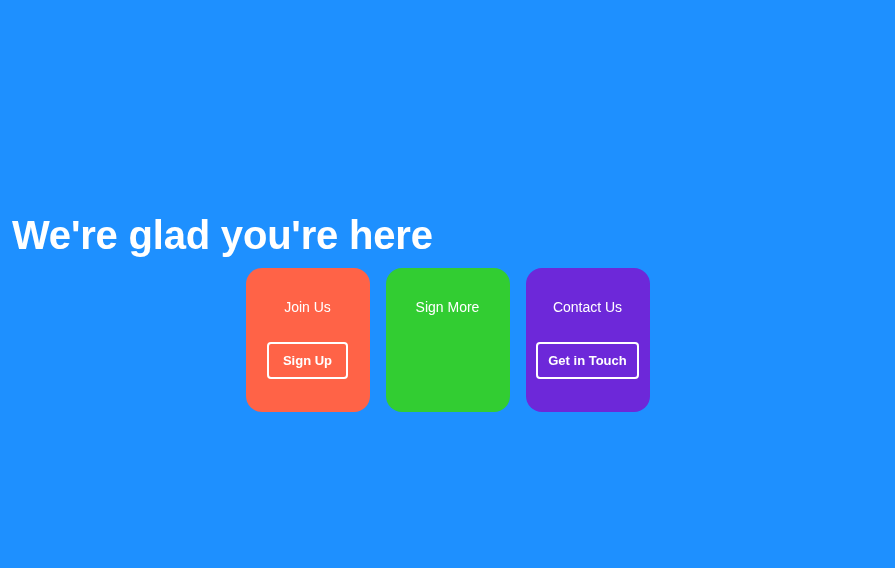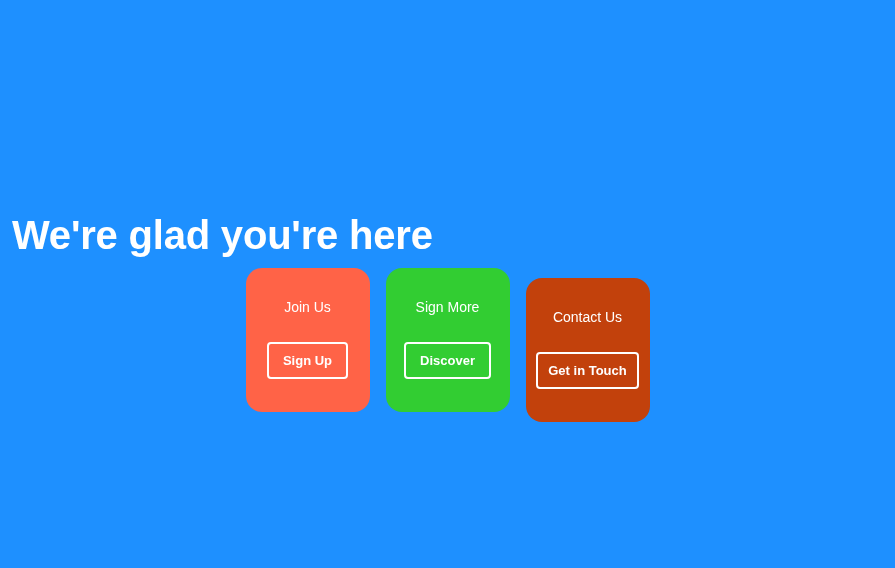--- a/index.html
+++ b/index.html
@@ -104,22 +104,21 @@
 
   <div id="card-row">
 
     <div class="card card-coral" style="background: rgb(255, 99, 71);">
       <div class="card-title" style="color: rgb(255, 255, 255);">Join Us</div>
       <button class="card-btn" style="color: rgb(255, 255, 255); border-color: rgb(255, 255, 255);">Sign Up</button>
     </div>
 
     <div class="card card-green" style="background: rgb(50, 205, 50);">
       <div class="card-title" style="color: rgb(255, 255, 255);">Sign More</div>
-      <button class="card-btn" style="color: rgb(255, 255, 255); border-color: rgb(255, 255, 255);">Discover</button>
     </div>
 
-    <div class="card card-coral" style="background: #c2410c; margin-top: 10px;">
+    <div class="card card-coral" style="background: #6d28d9;">
       <div class="card-title" style="color: rgb(255, 255, 255);">Contact Us</div>
       <button class="card-btn two-line" style="color: rgb(255, 255, 255); border-color: rgb(255, 255, 255);">Get in Touch</button>
     </div>
 
   </div>
 </div>
 
 </body></html>

